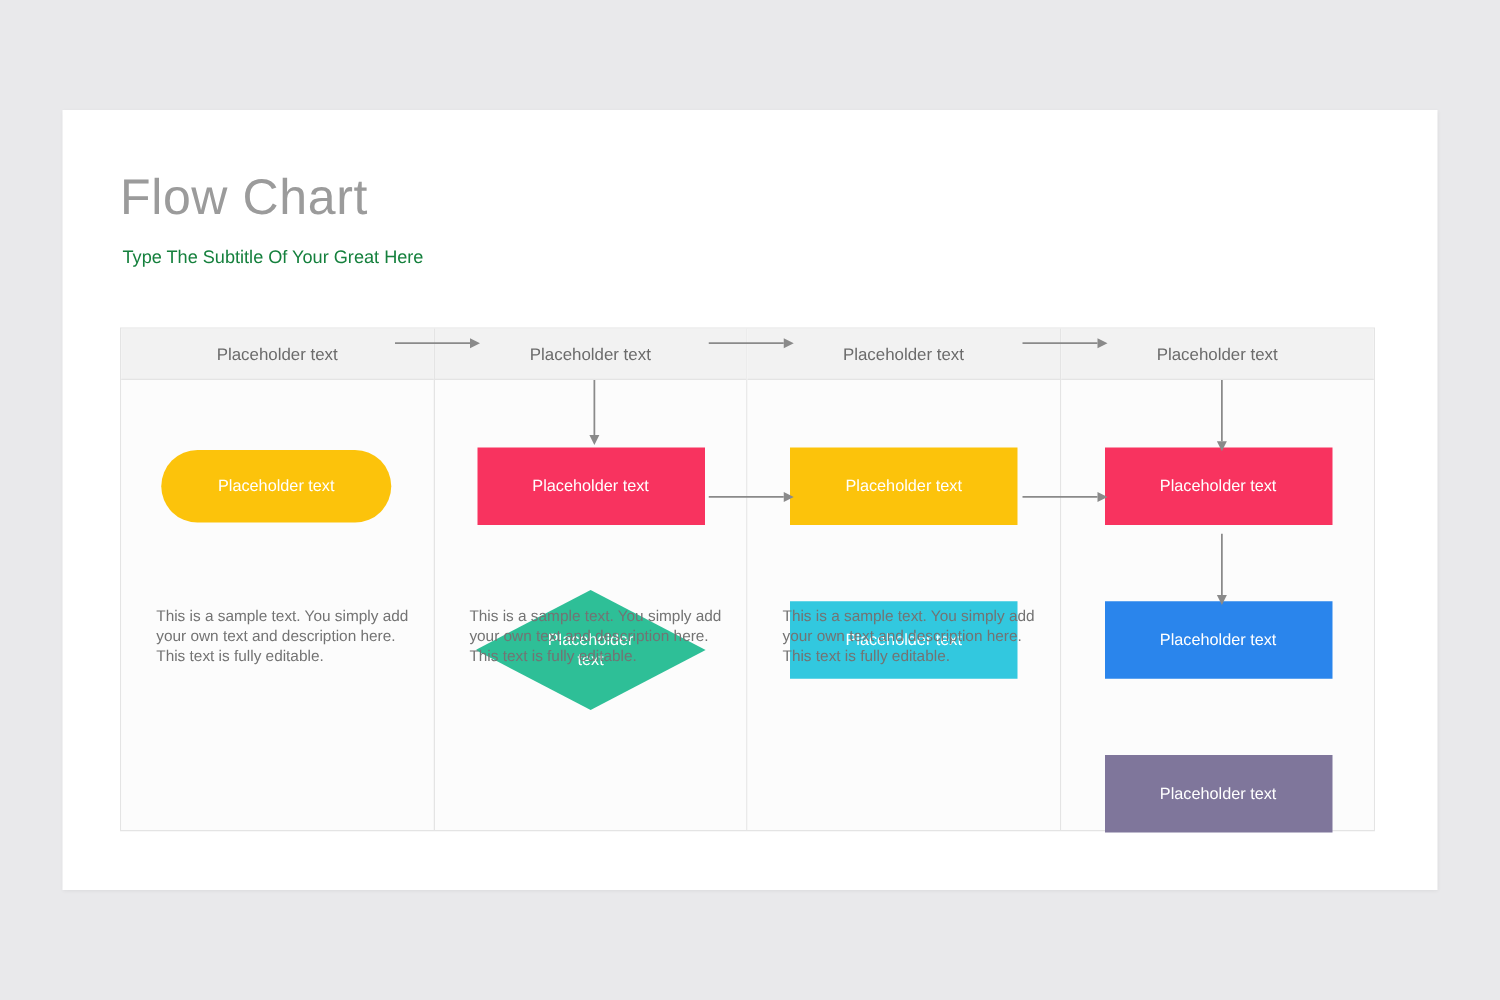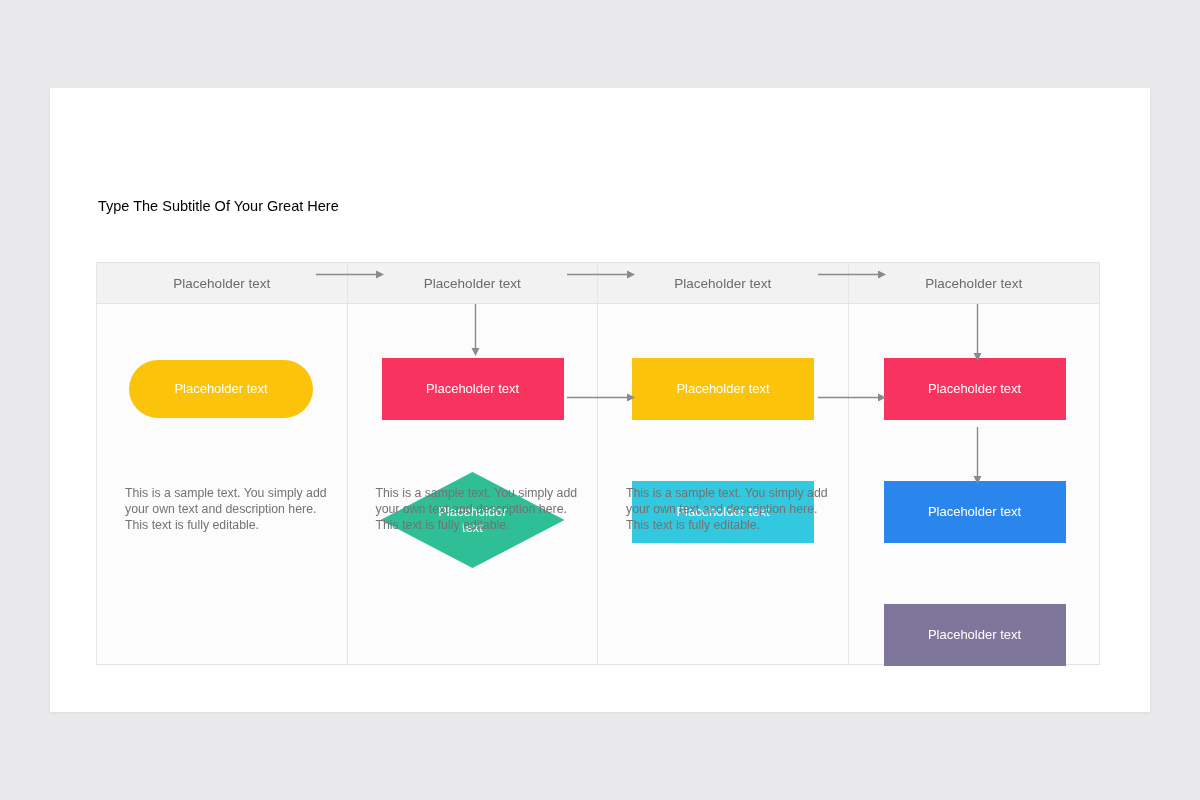--- a/index.html
+++ b/index.html
@@ -31,21 +31,21 @@
     font-size: 40px;
     color: #9b9b9b;
     font-weight: normal;
     letter-spacing: 0.5px;
   }
   .subtitle {
     position: absolute;
     left: 48px;
     top: 110px;
     font-size: 14.5px;
-    color: #000000;
+    color: #15803d;
   }
 
   
   .table {
     position: absolute;
     left: 46px;
     top: 174px;
     width: 1004px;
     height: 403px;
     display: flex;
@@ -137,20 +137,21 @@
     position: absolute;
     width: 11px;
   }
   .arrow-h svg, .arrow-v svg { display: block; overflow: visible; }
 </style>
 </head>
 <body>
 
 <div class="slide">
 
+  <div class="title">Flow Chart</div>
   <div class="subtitle">Type The Subtitle Of Your Great Here</div>
 
   <div class="table">
 
     <div class="col">
       <div class="col-head">Placeholder text</div>
       <div class="col-body">
         <div class="shape pill" style="left:32px; top:56px; background:#fcc30b;">Placeholder text</div>
       </div>
       <div class="desc">This is a sample text. You simply add your own text and description here. This text is fully editable.</div>

